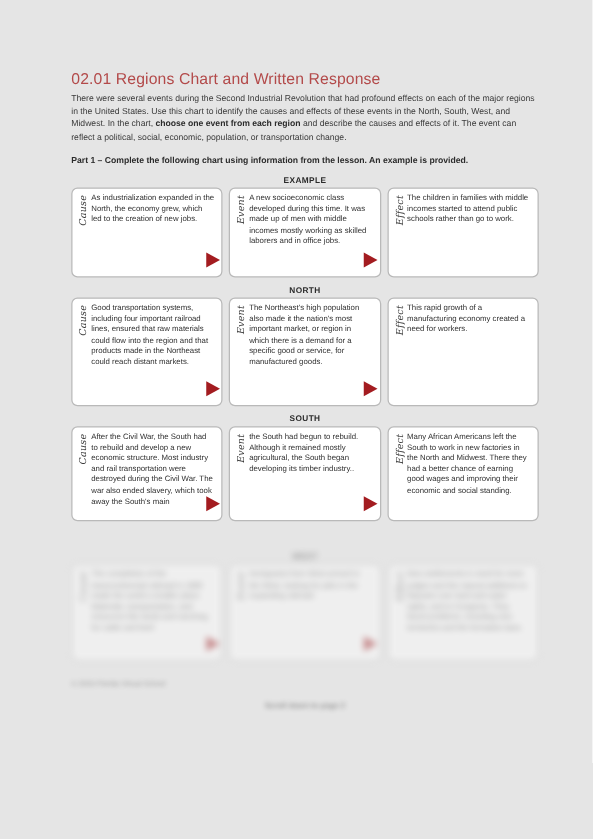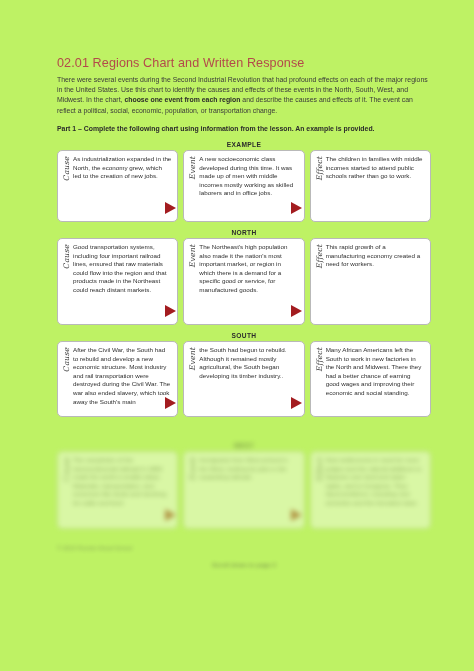--- a/index.html
+++ b/index.html
@@ -9,21 +9,21 @@
     height: 671px;
     background: #ffffff;
     font-family: "Liberation Sans", sans-serif;
     overflow: hidden;
   }
 
   .page {
     position: relative;
     width: 474px;
     height: 671px;
-    background: #bef264;
+    background: #e5e5e5;
     padding: 0;
   }
 
   .content {
     position: absolute;
     left: 57px;
     top: 56px;
     width: 374px;
   }
 

